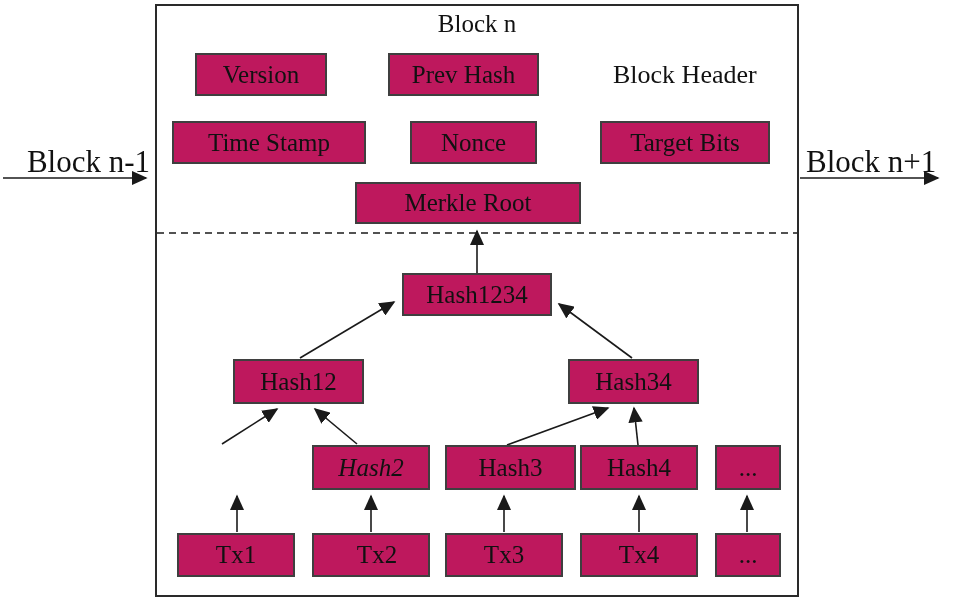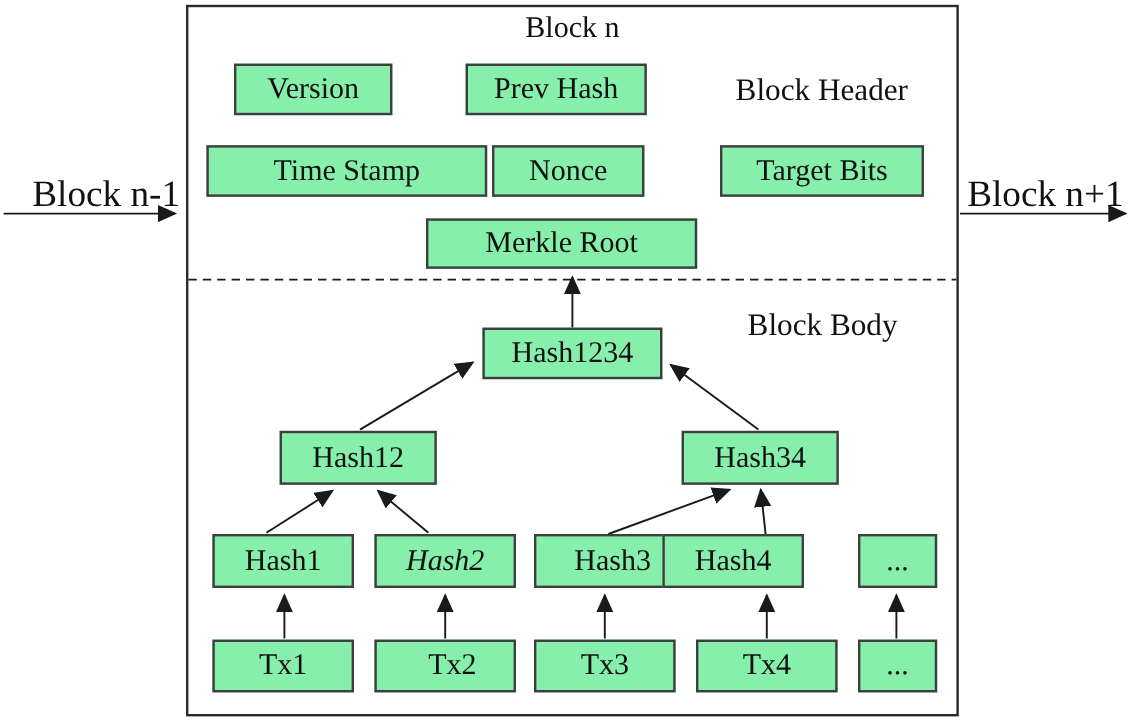--- a/index.html
+++ b/index.html
@@ -12,21 +12,21 @@
   .stage{
     position:relative;width:955px;height:606px;background:var(--bg);
     font-family:"Liberation Serif","DejaVu Serif",serif;color:var(--text);
     overflow:hidden;
   }
   .outer-box{
     position:absolute;left:155px;top:4px;width:644px;height:593px;
     border:2px solid #2a2a2a;box-sizing:border-box;background:transparent;
   }
   .node{
-    position:absolute;border:2px solid var(--box-border);background:#86efac;
+    position:absolute;border:2px solid var(--box-border);background:#be185d;
     box-sizing:border-box;text-align:center;font-size:25px;color:var(--text);
     display:flex;align-items:center;justify-content:center;white-space:nowrap;
   }
   .plain-label{
     position:absolute;font-size:26px;color:var(--text);white-space:nowrap;
   }
   .title-label{
     position:absolute;font-size:25px;color:var(--text);white-space:nowrap;
     text-align:center;
   }
@@ -70,38 +70,36 @@
     <line x1="747" y1="532" x2="747" y2="496" marker-end="url(#ah)"></line>
   </svg>
 
   <div class="outer-box"></div>
 
   <div class="ext-label" style="left:8px;top:144px;width:142px;text-align:right;">Block n-1</div>
   <div class="ext-label" style="left:806px;top:144px;width:144px;text-align:left;">Block n+1</div>
 
   <div class="title-label" style="left:377px;top:10px;width:200px;">Block n</div>
   <div class="plain-label" style="left:613px;top:60px;">Block Header</div>
-  <div class="plain-label" style="left:623px;top:256px;">Block Body</div>
 
   <div class="node" style="left:195px;top:53px;width:132px;height:43px;">Version</div>
   <div class="node" style="left:388px;top:53px;width:151px;height:43px;">Prev Hash</div>
-  <div class="node" style="left:172px;top:121px;width:234px;height:43px;">Time Stamp</div>
+  <div class="node" style="left:172px;top:121px;width:194px;height:43px;">Time Stamp</div>
   <div class="node" style="left:410px;top:121px;width:127px;height:43px;">Nonce</div>
   <div class="node" style="left:600px;top:121px;width:170px;height:43px;">Target Bits</div>
   <div class="node" style="left:355px;top:182px;width:226px;height:42px;">Merkle Root</div>
 
   <div class="node" style="left:402px;top:273px;width:150px;height:43px;">Hash1234</div>
 
   <div class="node" style="left:233px;top:359px;width:131px;height:45px;">Hash12</div>
   <div class="node" style="left:568px;top:359px;width:131px;height:45px;">Hash34</div>
 
-  <div class="node" style="left:177px;top:445px;width:118px;height:45px;">Hash1</div>
   <div class="node" style="left:312px;top:445px;width:118px;height:45px;font-style:italic;">Hash2</div>
   <div class="node" style="left:445px;top:445px;width:131px;height:45px;">Hash3</div>
-  <div class="node" style="left:552px;top:445px;width:118px;height:45px;">Hash4</div>
+  <div class="node" style="left:580px;top:445px;width:118px;height:45px;">Hash4</div>
   <div class="node" style="left:715px;top:445px;width:66px;height:45px;">...</div>
 
   <div class="node" style="left:177px;top:533px;width:118px;height:44px;">Tx1</div>
   <div class="node" style="left:312px;top:533px;width:118px;height:44px;padding-left:12px;">Tx2</div>
   <div class="node" style="left:445px;top:533px;width:118px;height:44px;">Tx3</div>
   <div class="node" style="left:580px;top:533px;width:118px;height:44px;">Tx4</div>
   <div class="node" style="left:715px;top:533px;width:66px;height:44px;">...</div>
 
 </div>
 

